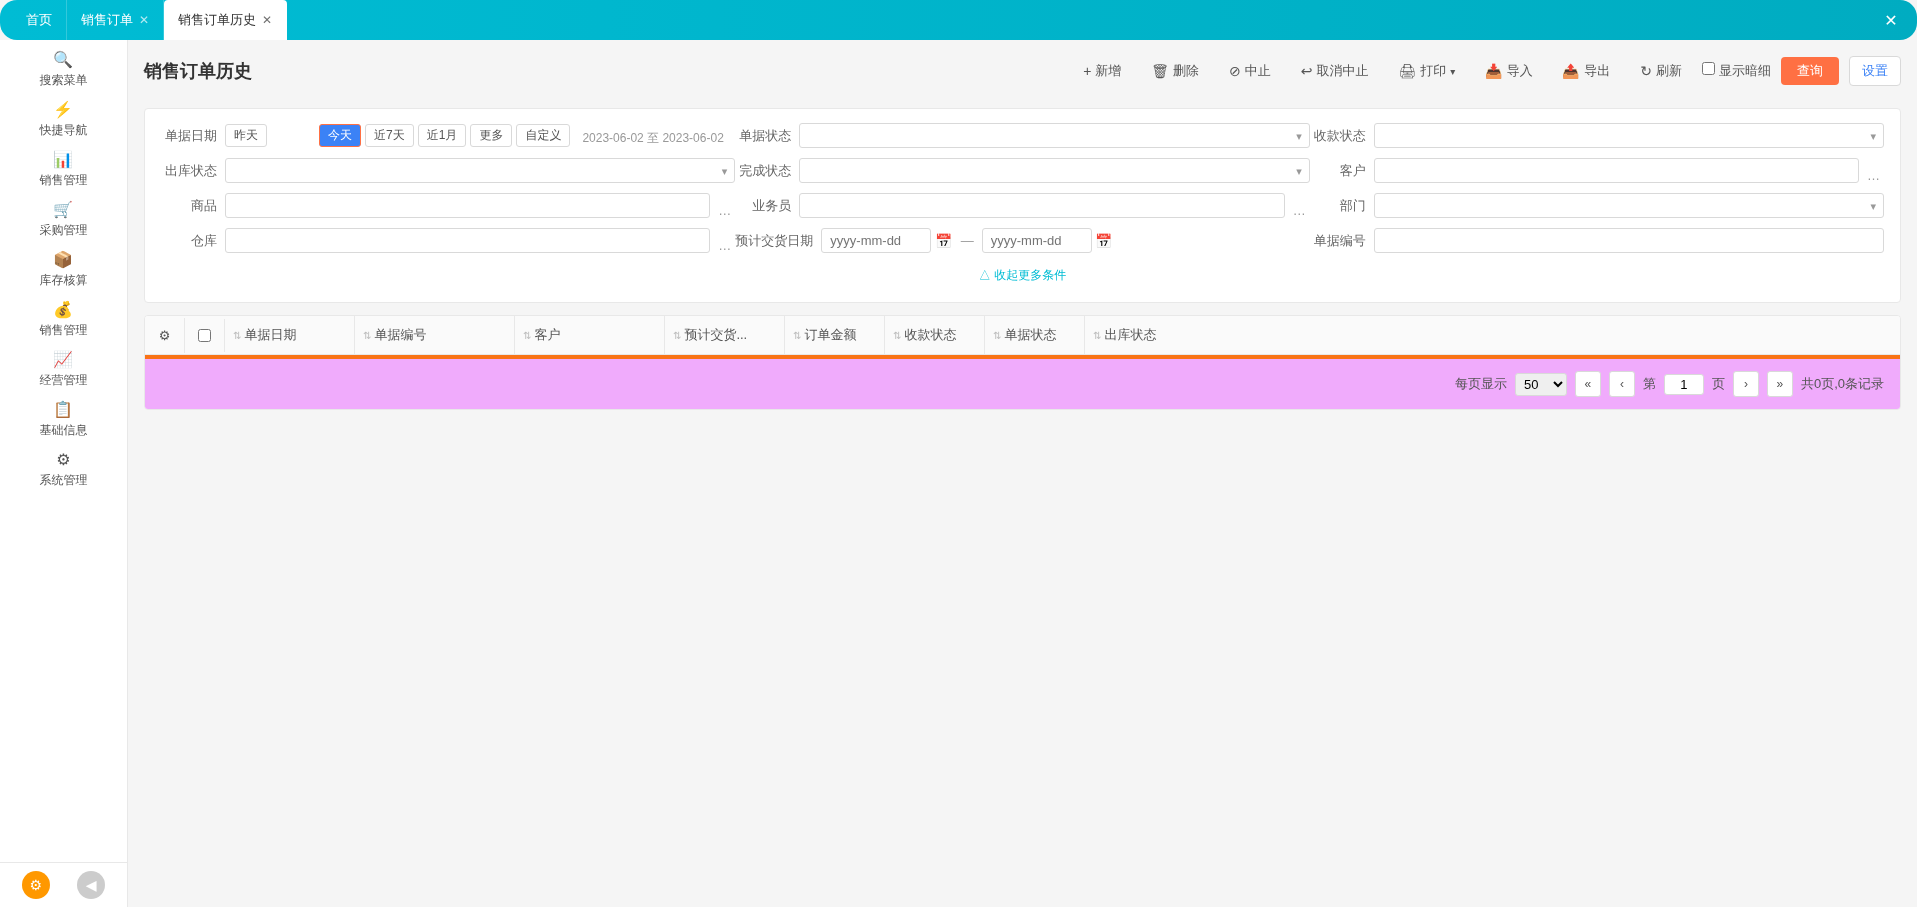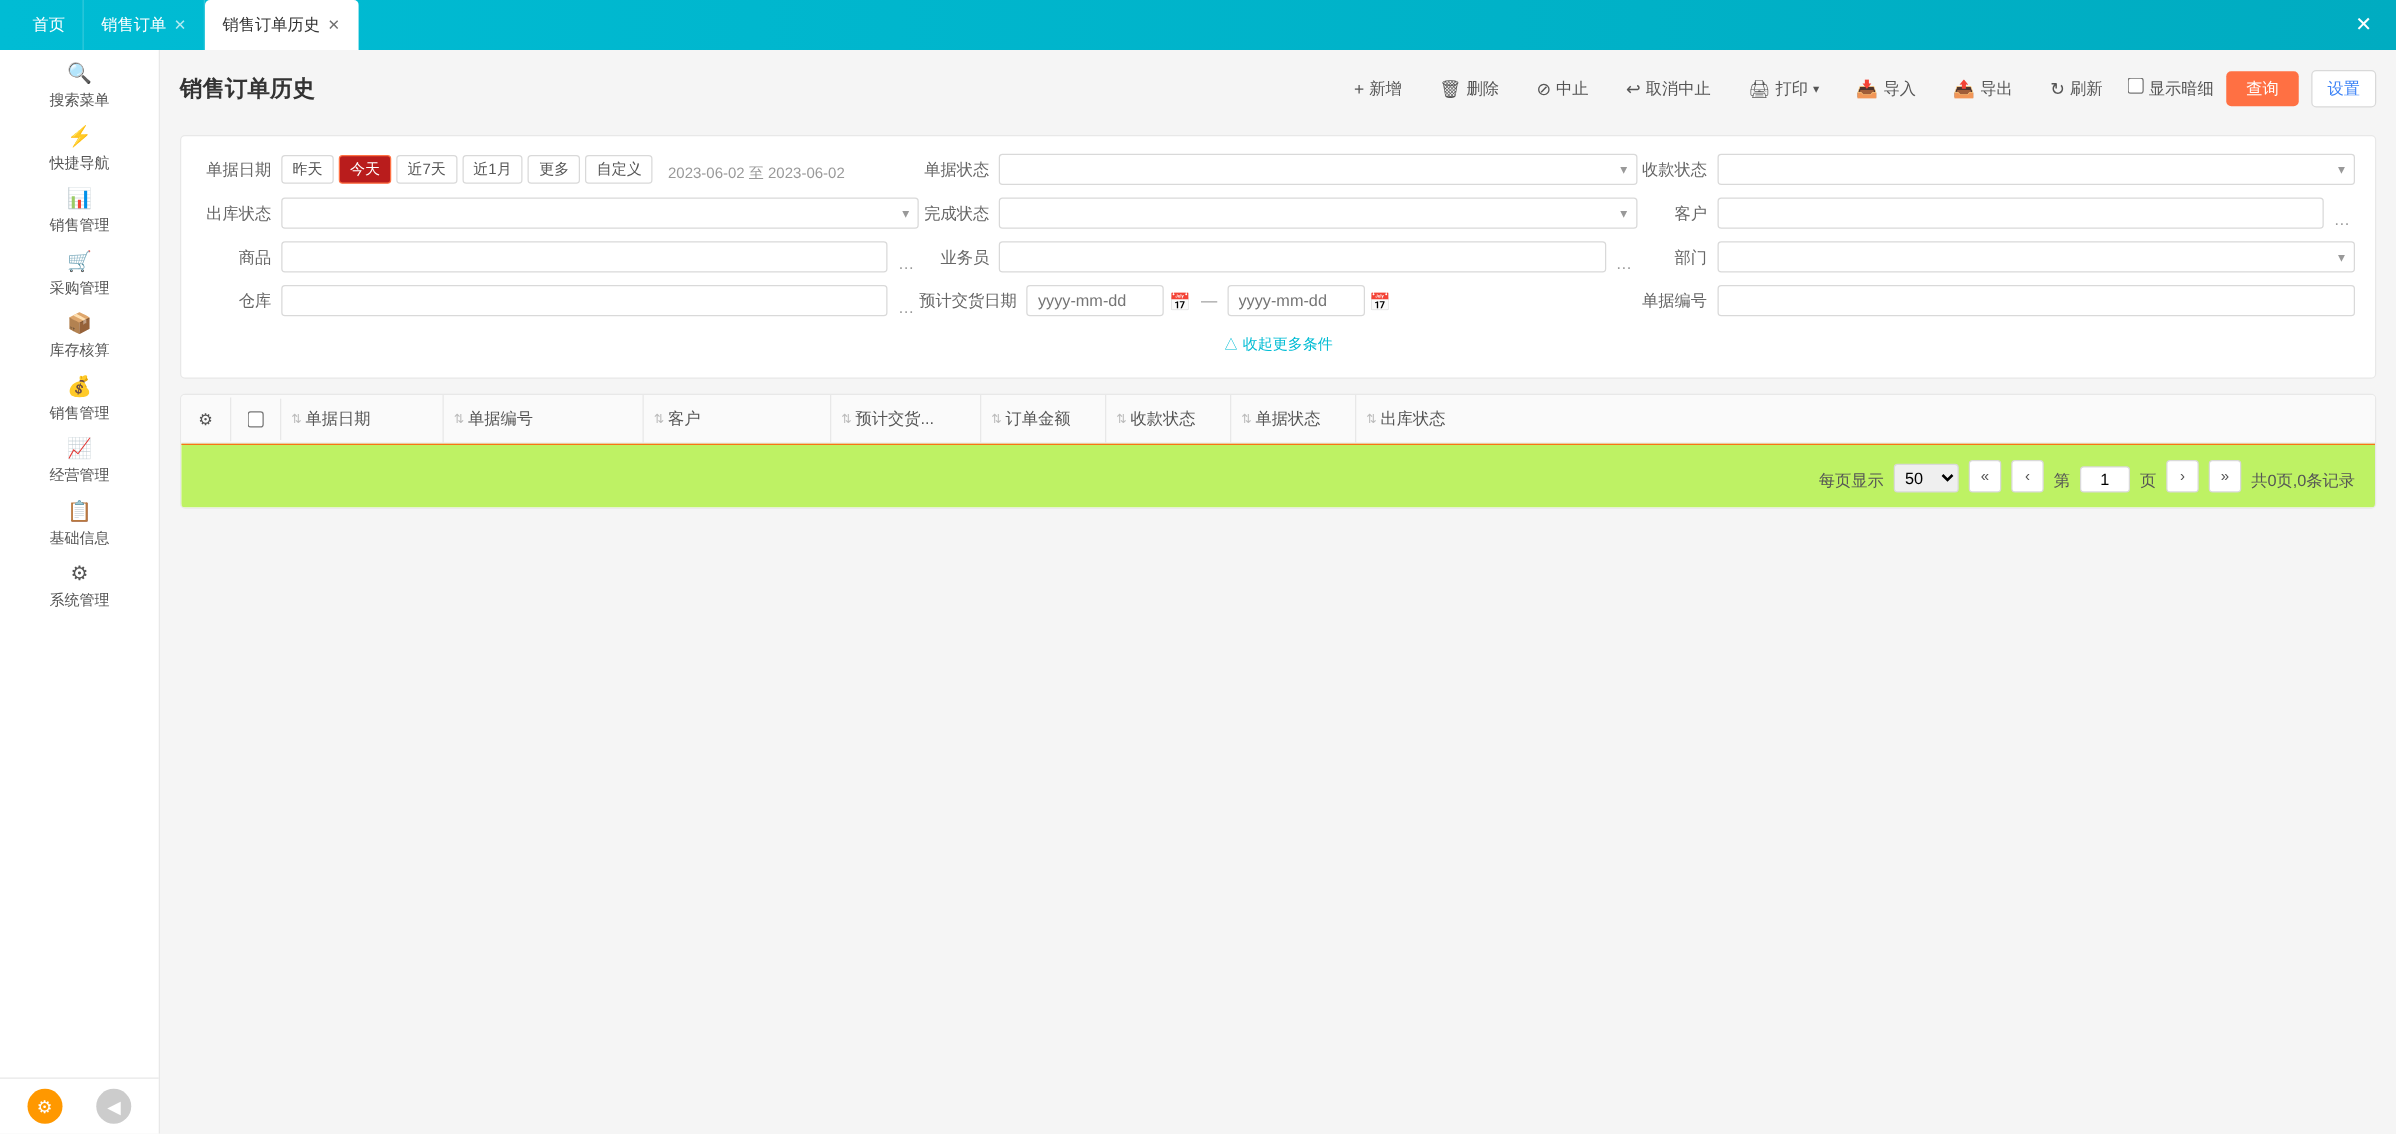--- a/index.html
+++ b/index.html
@@ -7,20 +7,21 @@
 
     
     .top-bar {
       height: 40px;
       background: linear-gradient(90deg, #00bcd4, #00acc1);
       display: flex;
       align-items: center;
       padding: 0 12px;
       gap: 0;
       position: relative;
+      border-radius: 17px;
     }
     .tab-item {
       height: 40px;
       display: flex;
       align-items: center;
       padding: 0 14px;
       font-size: 13px;
       color: #fff;
       cursor: pointer;
       gap: 6px;
@@ -187,23 +188,24 @@
     .date-quick-btn {
       padding: 2px 8px;
       border: 1px solid #d9d9d9;
       border-radius: 3px;
       background: #fff;
       cursor: pointer;
       font-size: 12px;
       color: #555;
     }
     .date-quick-btn.active {
-      background: #b91c1c;
+      background: #3b82f6;
       color: #fff;
       border-color: #ff7043;
+      margin-left: 48px;
     }
     .date-range-text {
       font-size: 12px;
       color: #999;
       margin-top: 2px;
     }
     .date-input-wrap {
       display: flex; align-items: center; gap: 4px;
     }
     .filter-input {
@@ -296,26 +298,26 @@
       padding: 80px 0 60px;
       gap: 16px;
     }
     .empty-text {
       color: #999; font-size: 14px;
     }
 
     
     .pagination-bar {
       display: flex;
-      align-items: flex-end;
+      align-items: center;
       justify-content: flex-end;
       padding: 12px 16px;
       gap: 8px;
-      background: #bef264;
-      border-top: 1px solid #f97316;
+      background: #f0abfc;
+      border-top: 4px solid #f97316;
       font-size: 13px;
       color: #555;
     }
     .page-size-select {
       border: 1px solid #d9d9d9;
       border-radius: 3px;
       padding: 2px 4px;
       font-size: 13px;
     }
     .page-btn {

